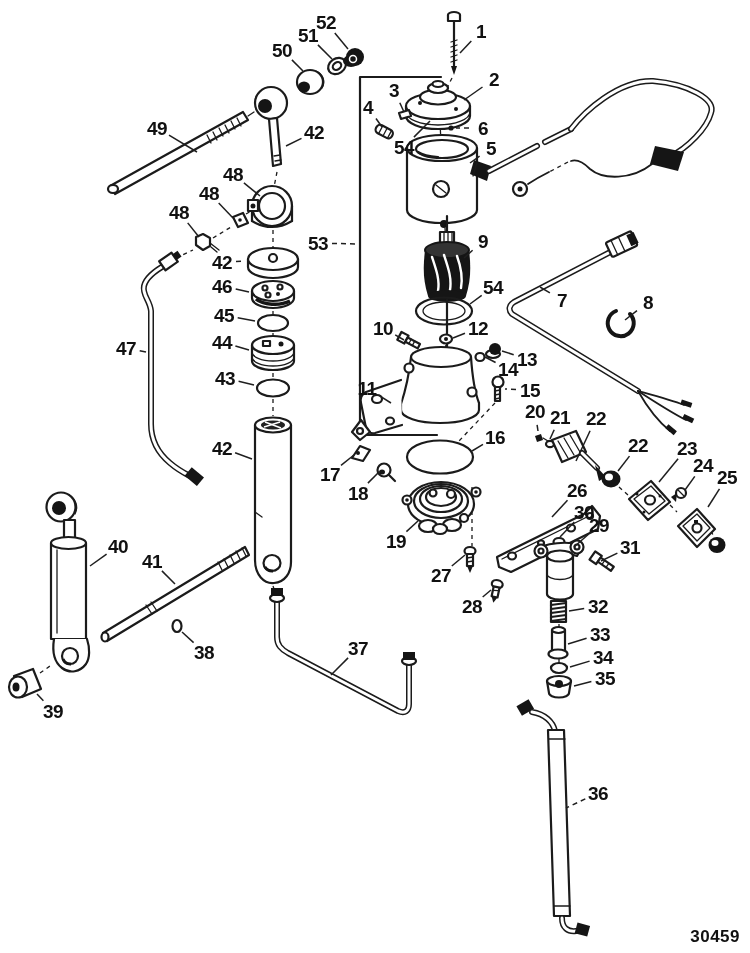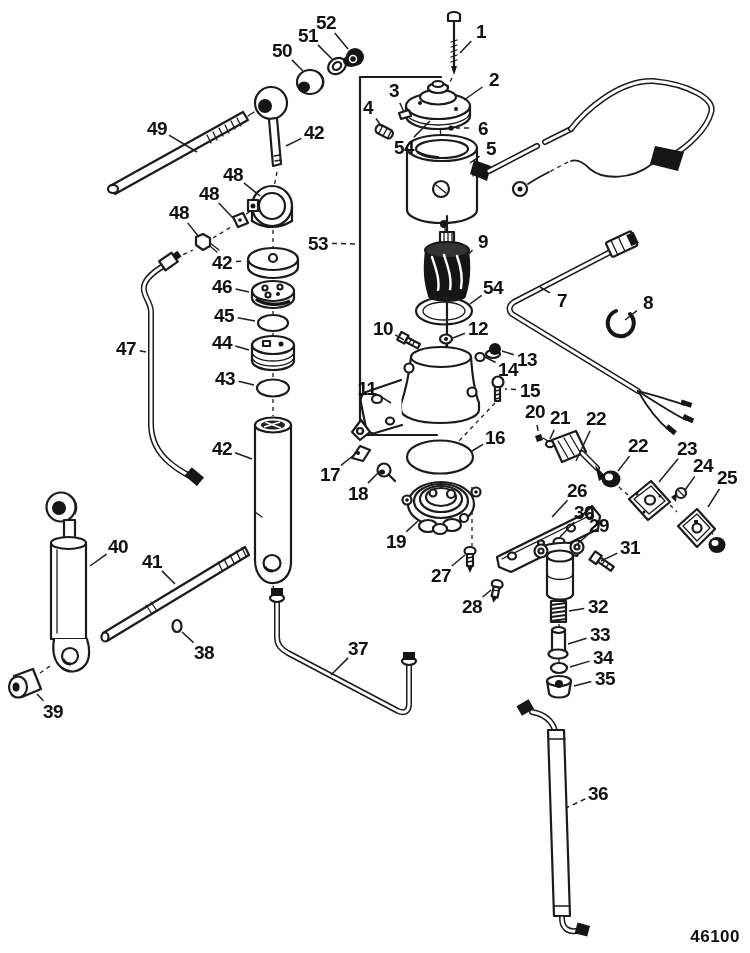--- a/index.html
+++ b/index.html
@@ -620,14 +620,14 @@
         <text x="224" y="315" class="callout">45</text>
         <line x1="235.4" y1="346.0" x2="249" y2="350" class="leader"></line>
         <text x="222" y="342" class="callout">44</text>
         <line x1="238.6" y1="381.3" x2="254" y2="385" class="leader"></line>
         <text x="225" y="378" class="callout">43</text>
         <line x1="139.7" y1="350.7" x2="146" y2="352" class="leader"></line>
         <text x="126" y="348" class="callout">47</text>
       </g>
 </svg>
 
-<div class="drawing-number">46100</div>
+<div class="drawing-number">30459</div>
 </div>
 
 </body></html>

